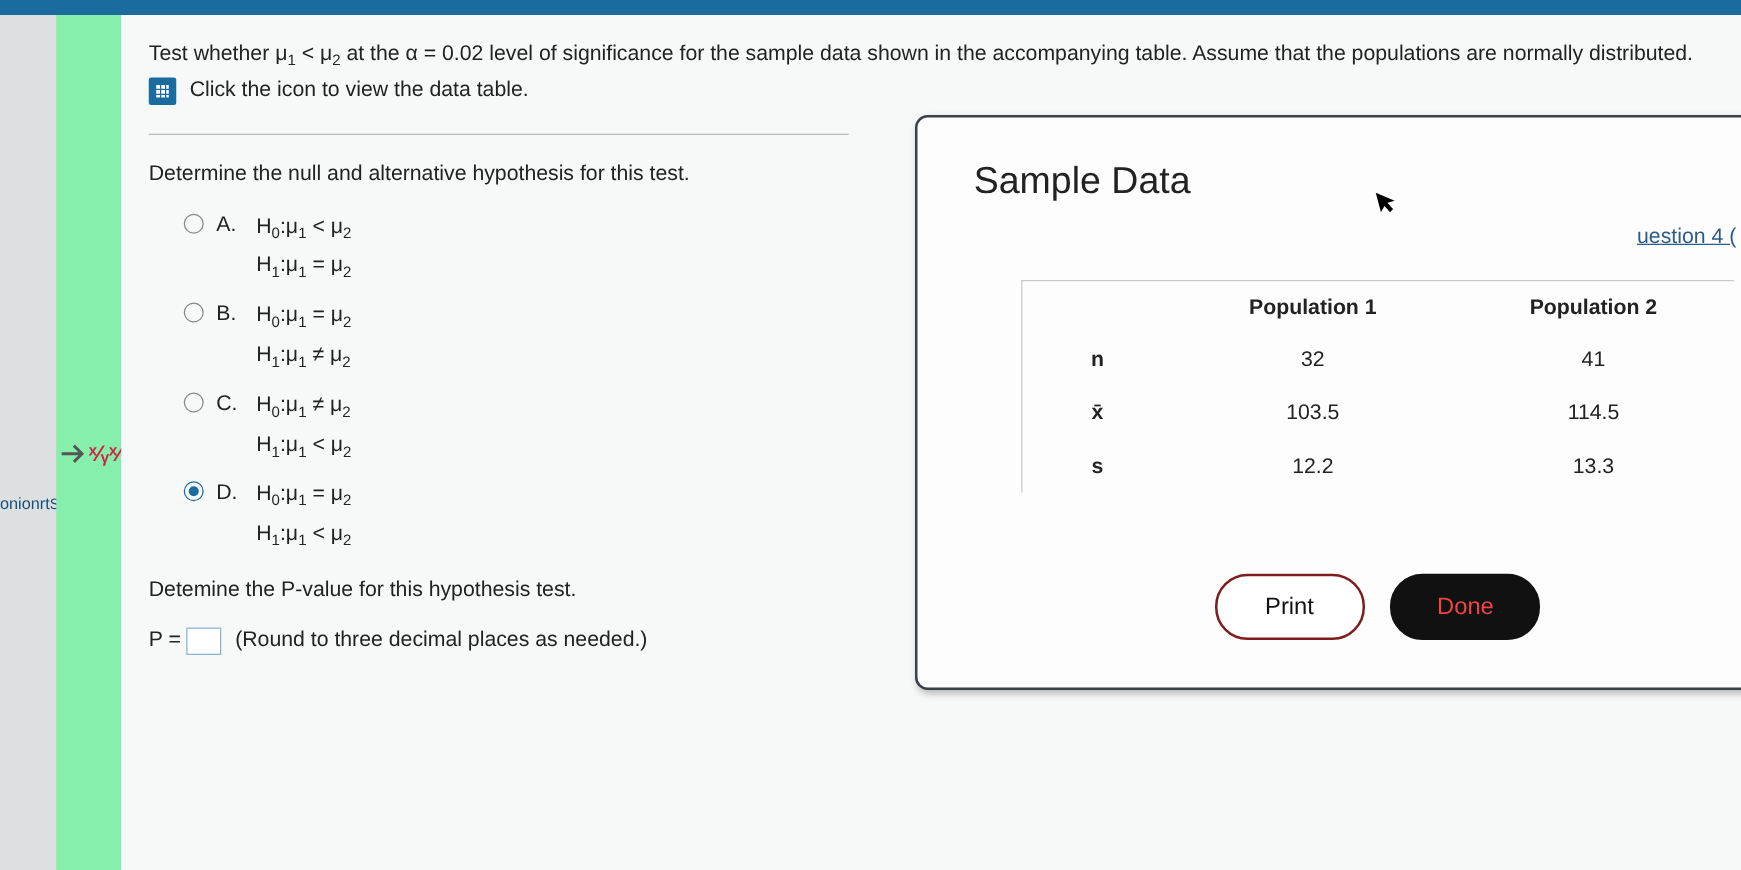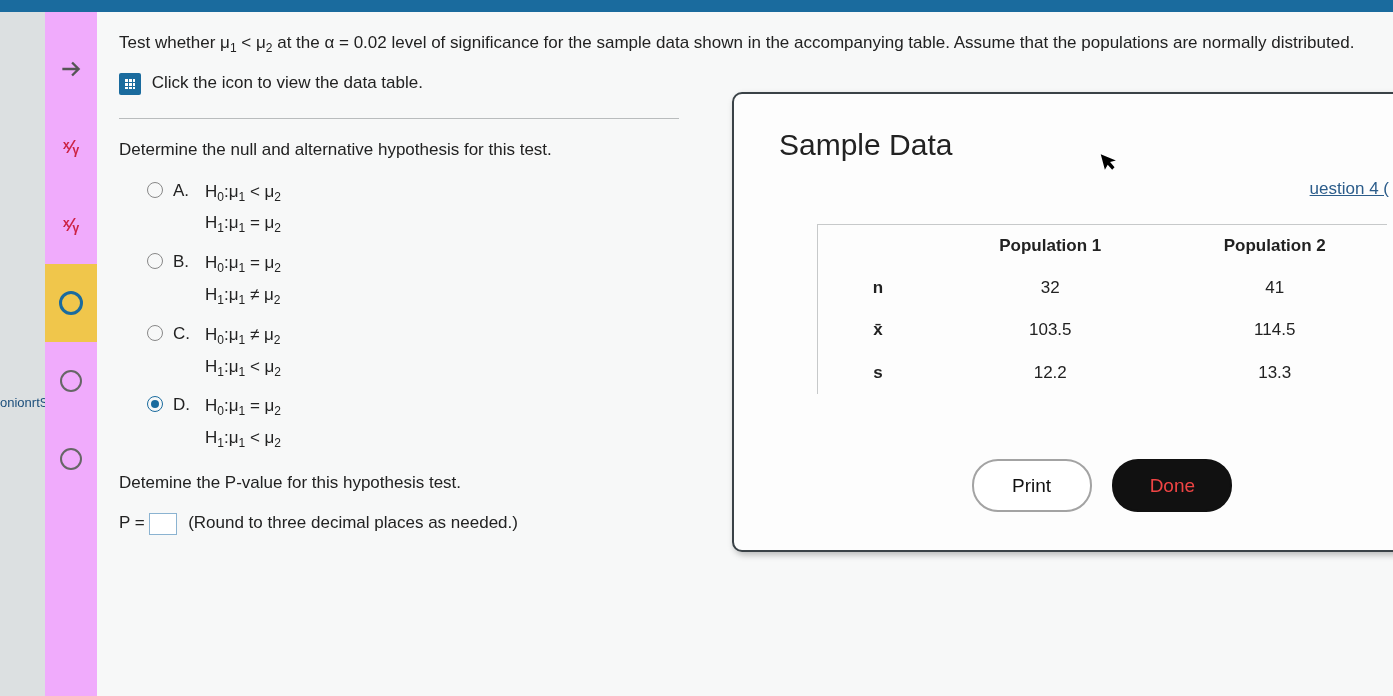--- a/index.html
+++ b/index.html
@@ -19,23 +19,22 @@
   background: #dce0e1;
   display: flex;
   align-items: center;
   padding-top: 115px;
   font-size: 13px;
   color: #1a4d7a;
 }
 .left-rail div { margin-bottom: 18px; }
 .nav-col {
   width: 52px;
-  background: #f0abfc;
+  background: #86efac;
   display: flex;
-  flex-direction: column;
   align-items: center;
   padding-top: 18px;
   gap: 0;
 }
 .nav-icon {
   width: 52px; height: 78px;
   display: flex; align-items: center; justify-content: center;
   font-size: 22px; color: #5a5a5a;
 }
 .nav-icon.active { background: #f0c64b; }
@@ -104,21 +103,21 @@
 .data-table th { font-weight: 700; }
 .data-table td:first-child, .data-table th:first-child {
   width: 120px; font-weight:700;
 }
 .modal-btns { text-align:center; }
 .btn {
   display:inline-block; min-width:120px; padding: 10px 28px;
   border-radius: 26px; font-size:19px; text-align:center;
   margin: 0 8px; cursor:pointer;
 }
-.btn-print { border:2px solid #a3a3a3; background:#fff; color:#111; }
+.btn-print { border:2px solid #7f1d1d; background:#fff; color:#111; }
 .btn-done { border:2px solid #111; background:#111; color:#ef4444; }
 .right-edge {
   position:absolute; right:4px; top:164px;
   color:#2b5c8a; font-size:17px;
   text-decoration: underline;
 }
 .cursor {
   position:absolute; left:1005px; top:138px;
   font-size:20px; color:#000; transform: rotate(-15deg);
 }
@@ -158,21 +157,21 @@
     </div>
     <div class="nav-icon radio">
       <span style="width:22px;height:22px;border:2.5px solid #666;border-radius:50%;display:block;"></span>
     </div>
   </div>
 
   <div class="content">
     <div class="q-text">
       <span>Test whether μ</span><span class="sub">1</span><span> &lt; μ</span><span class="sub">2</span><span> at the α = 0.02 level of significance for the sample data shown in the accompanying table. Assume that the populations are normally distributed.</span>
     </div>
-    <div style="margin-top:12px">
+    <div style="margin-top:1px">
       <span class="table-icon">
         <svg width="14" height="14" viewBox="0 0 14 14">
             <rect x="0" y="0" width="14" height="14" fill="#1a6b9e"></rect>
             <g fill="#fff">
               <rect x="2" y="2" width="3" height="3"></rect>
               <rect x="6" y="2" width="3" height="3"></rect>
               <rect x="10" y="2" width="2" height="3"></rect>
               <rect x="2" y="6" width="3" height="3"></rect>
               <rect x="6" y="6" width="3" height="3"></rect>
               <rect x="10" y="6" width="2" height="3"></rect>

